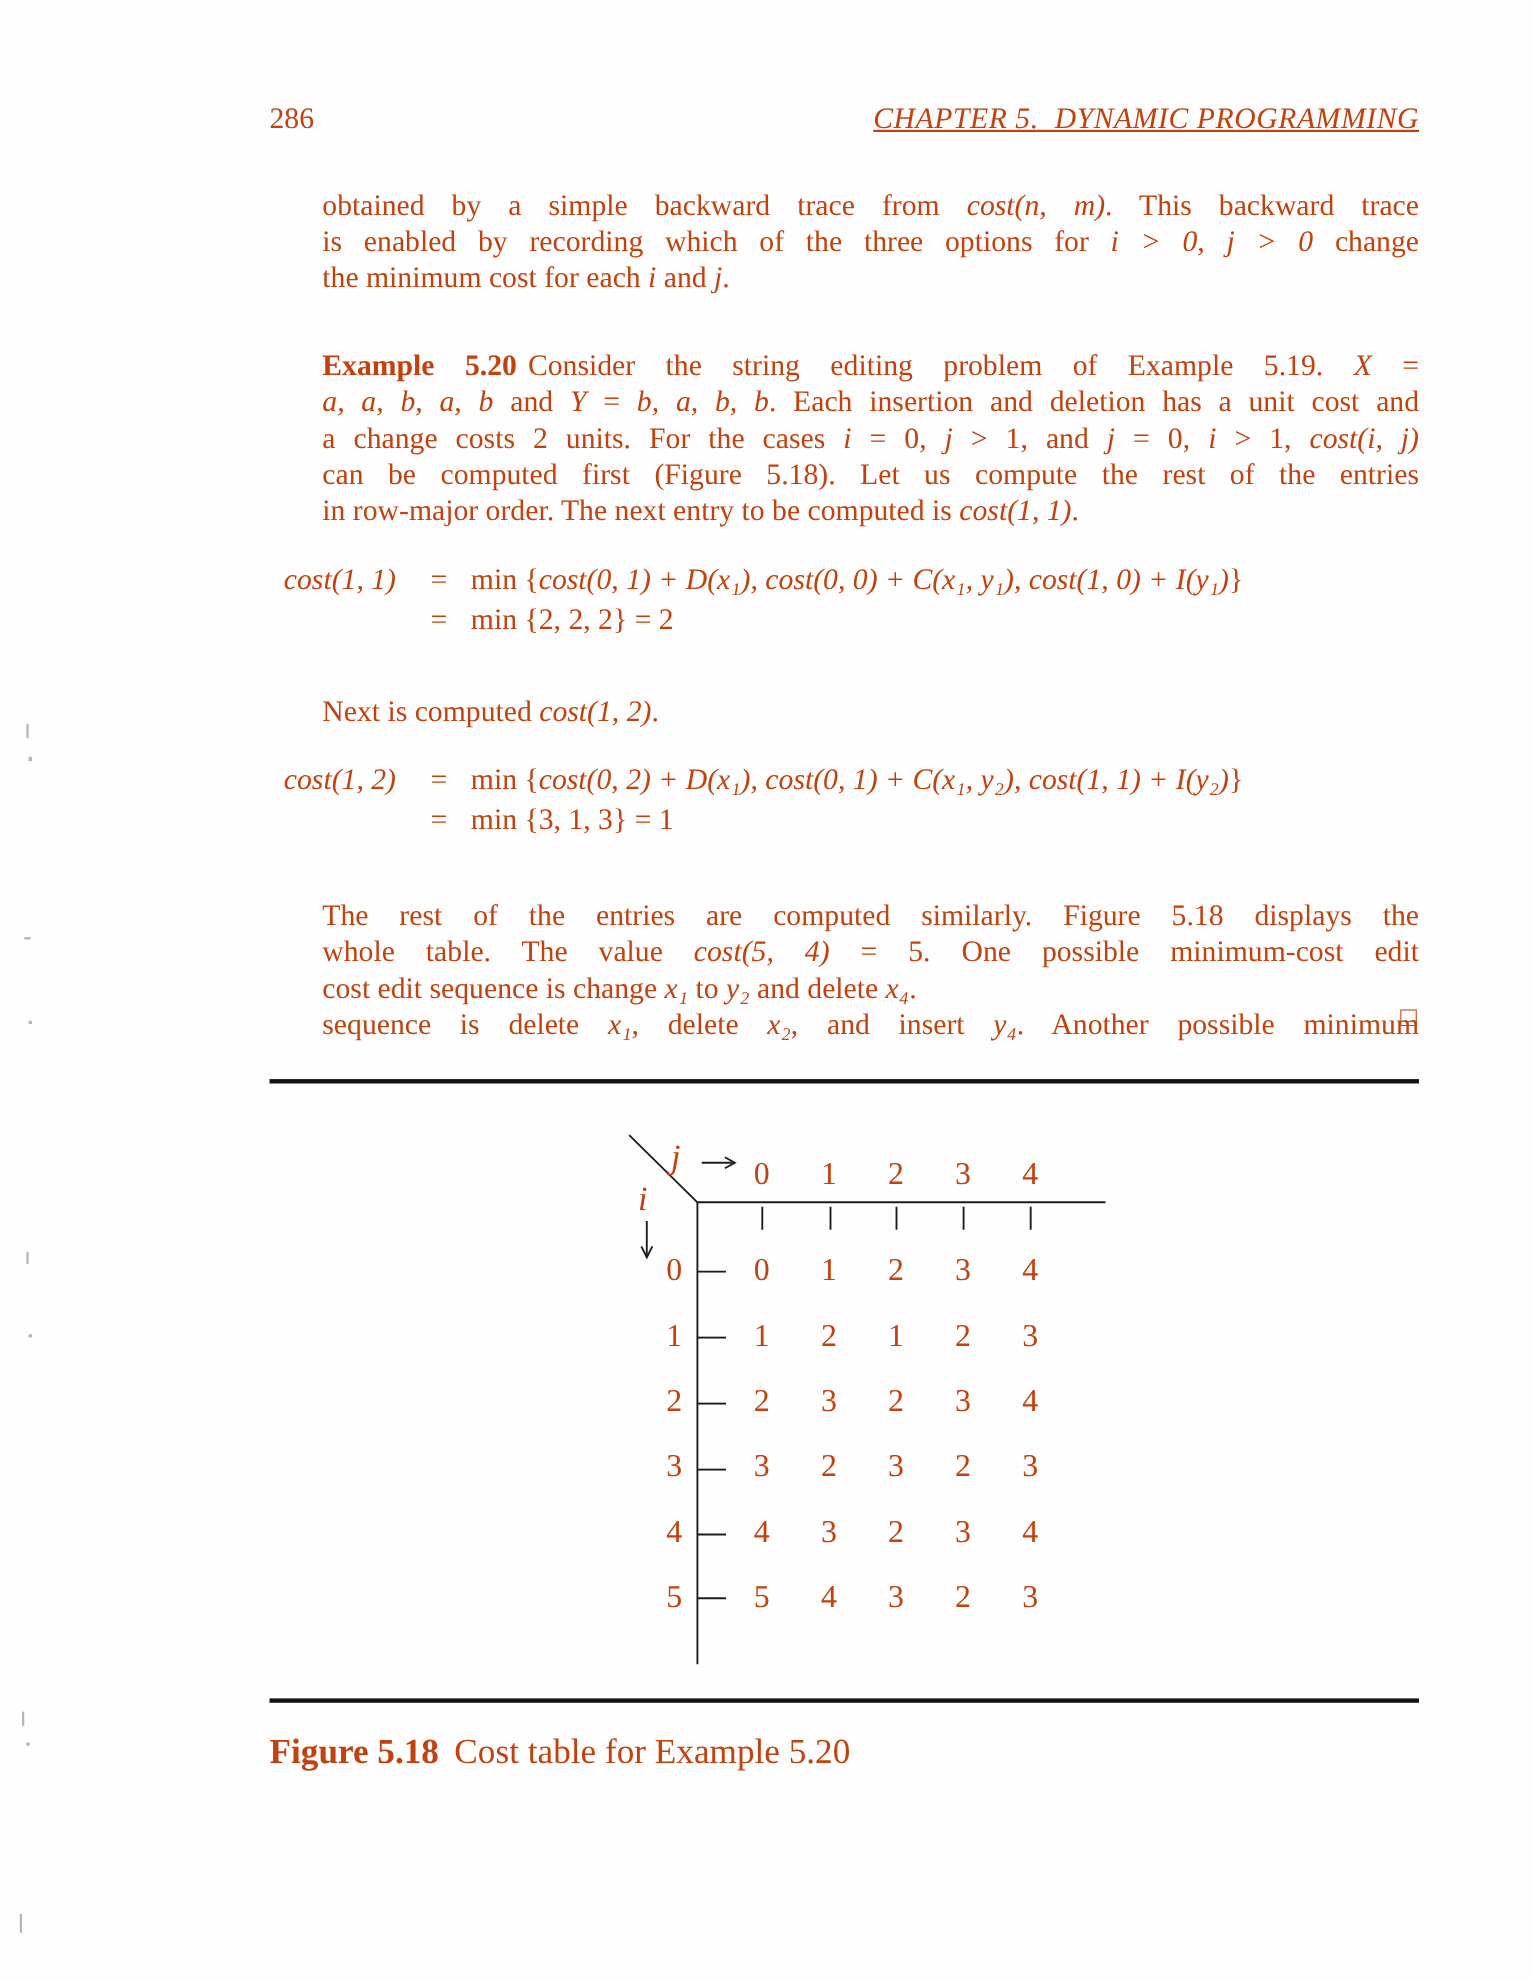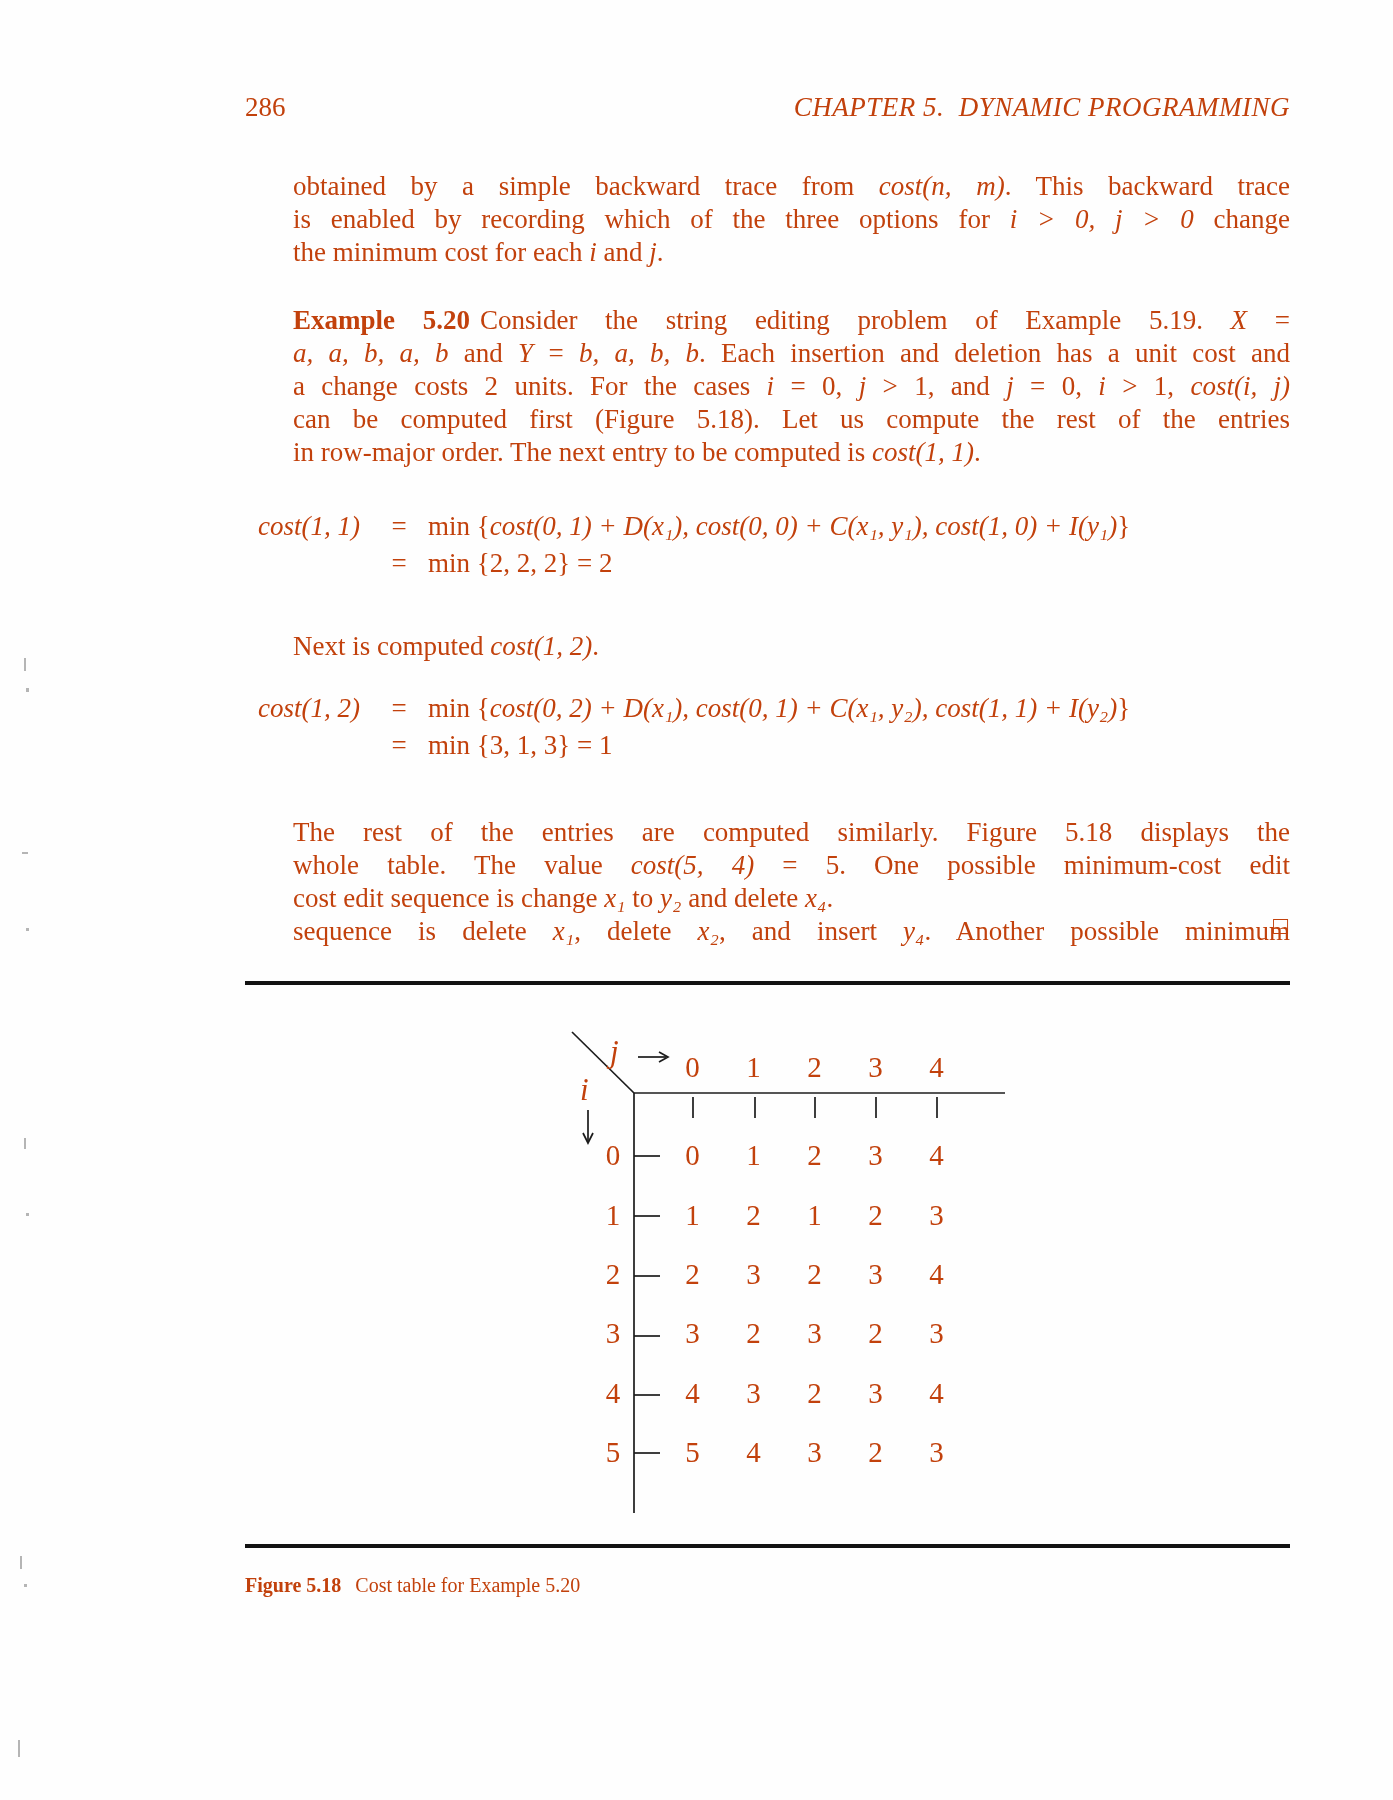--- a/index.html
+++ b/index.html
@@ -5,21 +5,21 @@
   html,body { margin:0; padding:0; background:#ffffff; }
   .page {
     position:relative; width:1393px; height:1800px;
     background:#fefefe; overflow:hidden;
     font-family:"Liberation Serif","DejaVu Serif",serif;
     color:#c2410c;
   }
   
   .header { position:absolute; left:245px; top:92px; width:1045px;
             display:flex; justify-content:space-between; font-size:27px; }
-  .chapter { font-style:italic; letter-spacing:0.5px; }
+  .chapter { font-style:italic; letter-spacing:0.5px;text-decoration:underline; }
   
   .para { position:absolute; left:245px; width:1045px; font-size:27px; line-height:33px; }
   .tline { text-align:justify;margin-left:48px; }
   .tline.just { text-align-last:justify; }
   .para[data-indent-first="true"] .tline:first-child { text-indent:38px; }
   .m { font-style:italic; }
   .b { font-weight:bold; }
   .para .b { margin-right:10px; }
   .end-mark { position:absolute; right:2px; bottom:6px; font-size:25px; }
   
@@ -34,42 +34,42 @@
   .fig-label { position:absolute; font-style:italic; font-size:31px; }
   .fig-cols  { position:absolute; left:662px; top:1051px; display:grid;
                grid-template-columns:repeat(5,61px); font-size:29px; }
   .fig-cols .cell { text-align:center; }
   .fig-rows  { position:absolute; left:592px; top:1126px; display:grid;
                grid-auto-rows:59.4px; width:42px; font-size:29px; }
   .fig-cells { position:absolute; left:662px; top:1126px; display:grid;
                grid-template-columns:repeat(5,61px); grid-auto-rows:59.4px; font-size:29px; }
   .fig-rows .cell, .fig-cells .cell { display:flex; align-items:center; justify-content:center; }
   
-  .caption { position:absolute; left:245px; top:1574px; font-size:20px; }
+  .caption { position:absolute; left:245px; top:1574px; font-size:32px; }
   .caption .b { margin-right:14px; }
   
   .artifact { position:absolute; background:#8d8d8d; opacity:0.65; }
 </style>
 </head>
 <body>
 
 <div class="page">
 
   <div class="header">
     <span>286</span>
     <span class="chapter">CHAPTER 5.&nbsp; DYNAMIC PROGRAMMING</span>
   </div>
 
   <div class="para" style="top:170px;">
       <div class="tline just"><span>obtained by a simple backward trace from </span><span class="m">cost(n, m)</span><span>. This backward trace</span></div>
       <div class="tline just"><span>is enabled by recording which of the three options for </span><span class="m">i &gt; 0, j &gt; 0</span><span> change</span></div>
       <div class="tline"><span>the minimum cost for each </span><span class="m">i</span><span> and </span><span class="m">j</span><span>.</span></div>
     </div>
 
-  <div class="para" style="top:304px;">
+  <div class="para" style="top:316px;">
       <div class="tline just"><span class="b">Example 5.20</span><span>Consider the string editing problem of Example 5.19. </span><span class="m">X</span><span> =</span></div>
       <div class="tline just"><span class="m">a, a, b, a, b</span><span> and </span><span class="m">Y</span><span> = </span><span class="m">b, a, b, b</span><span>. Each insertion and deletion has a unit cost and</span></div>
       <div class="tline just"><span>a change costs 2 units. For the cases </span><span class="m">i</span><span> = 0, </span><span class="m">j</span><span> &gt; 1, and </span><span class="m">j</span><span> = 0, </span><span class="m">i</span><span> &gt; 1, </span><span class="m">cost(i, j)</span></div>
       <div class="tline just"><span>can be computed first (Figure 5.18). Let us compute the rest of the entries</span></div>
       <div class="tline"><span>in row-major order. The next entry to be computed is </span><span class="m">cost(1, 1)</span><span>.</span></div>
     </div>
 
   <div class="eqn" style="top:508px;">
     <div class="eq-row">
       <span class="eq-lhs"><span class="m">cost(1, 1)</span></span>

